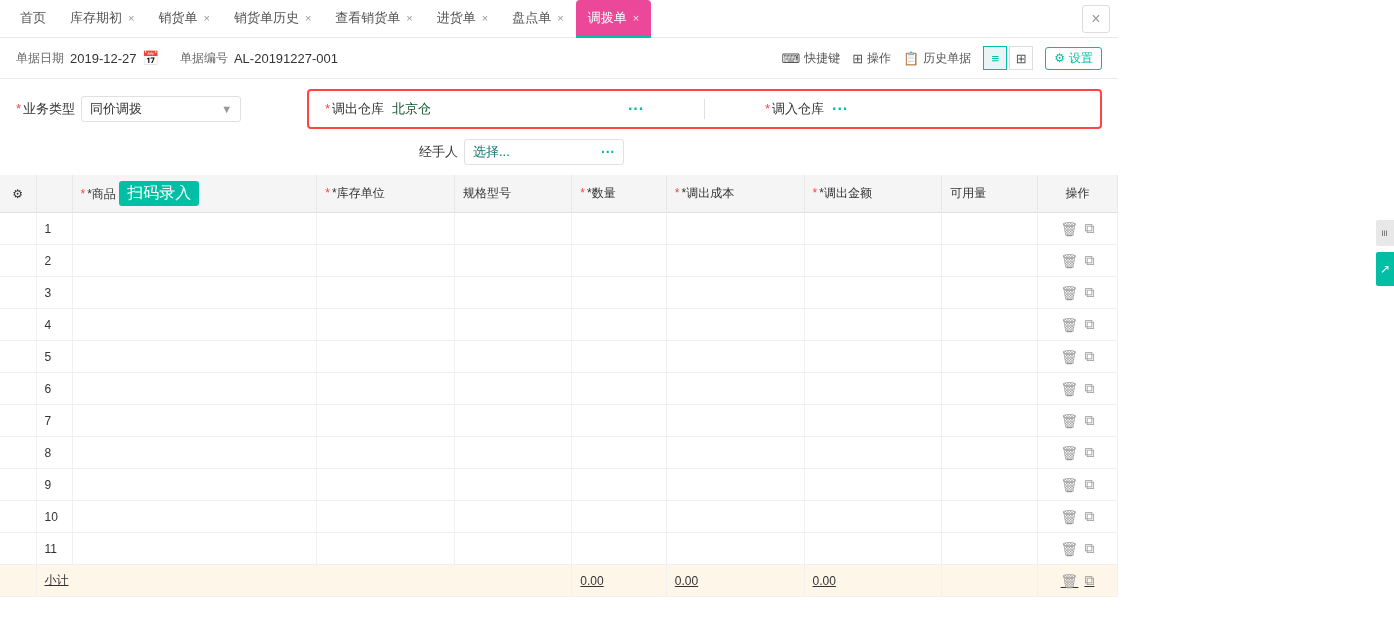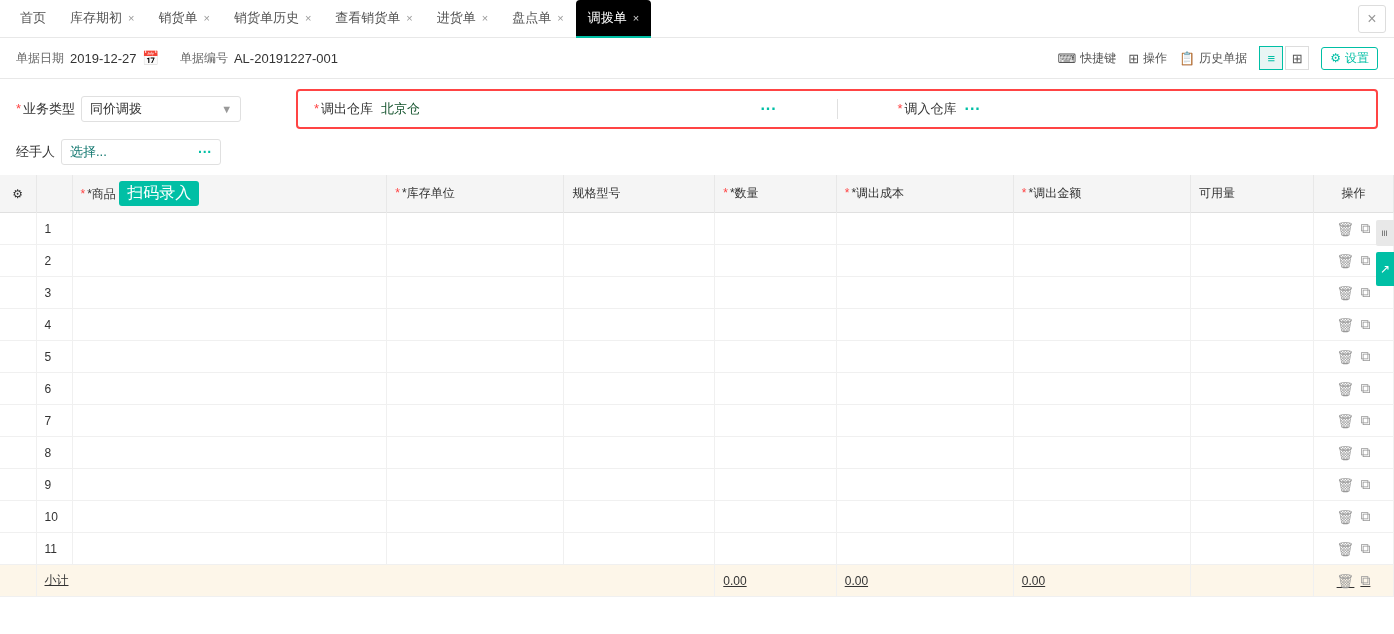--- a/index.html
+++ b/index.html
@@ -20,21 +20,21 @@
       padding: 0 12px;
       height: 38px;
       cursor: pointer;
       font-size: 13px;
       color: #555;
       border-bottom: 2px solid transparent;
       white-space: nowrap;
     }
     .tab-item.active {
       color: #fff;
-      background: #000000;
+      background: #ec4899;
       border-radius: 4px 4px 0 0;
       border-bottom: 2px solid #00bfa5;
     }
     .tab-close {
       margin-left: 6px;
       font-size: 11px;
       color: #999;
       cursor: pointer;
     }
     .tab-item.active .tab-close { color: rgba(255,255,255,0.8); }
@@ -121,21 +121,22 @@
     
     .form-section {
       padding: 10px 16px;
       display: flex;
       flex-direction: column;
       gap: 10px;
     }
     .form-row {
       display: flex;
       align-items: center;
-      gap: 0;
+      gap: 11px;
+      justify-content: center;
     }
     .form-field {
       display: flex;
       align-items: center;
       gap: 6px;
     }
     .field-label {
       font-size: 13px;
       color: #333;
       white-space: nowrap;
@@ -252,21 +253,21 @@
     
     ::-webkit-scrollbar { width: 6px; height: 6px; }
     ::-webkit-scrollbar-thumb { background: #ccc; border-radius: 3px; }
 
     .col-num { width: 36px; }
 
     .page-wrapper {
       display: flex;
       flex-direction: column;
       height: 634px;
-      width: 1394px;
+      width: 1118px;
       overflow: hidden;
       position: relative;
     }
   </style>
 </head>
 <body>
 
 <div class="page-wrapper">
 
   <div class="tab-bar">

